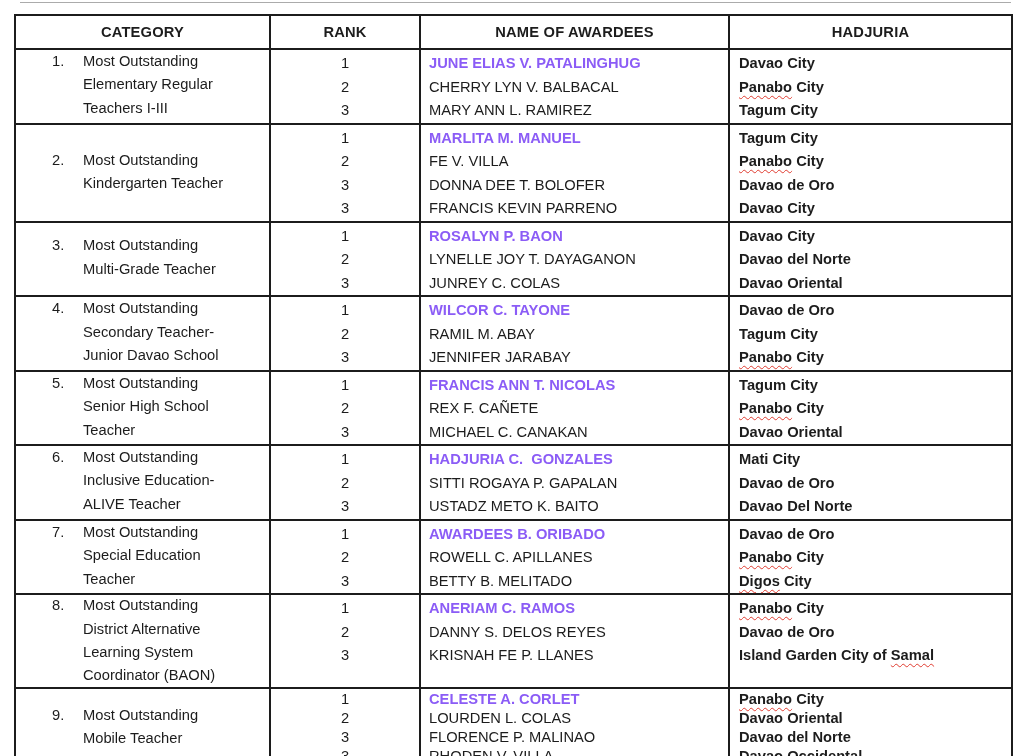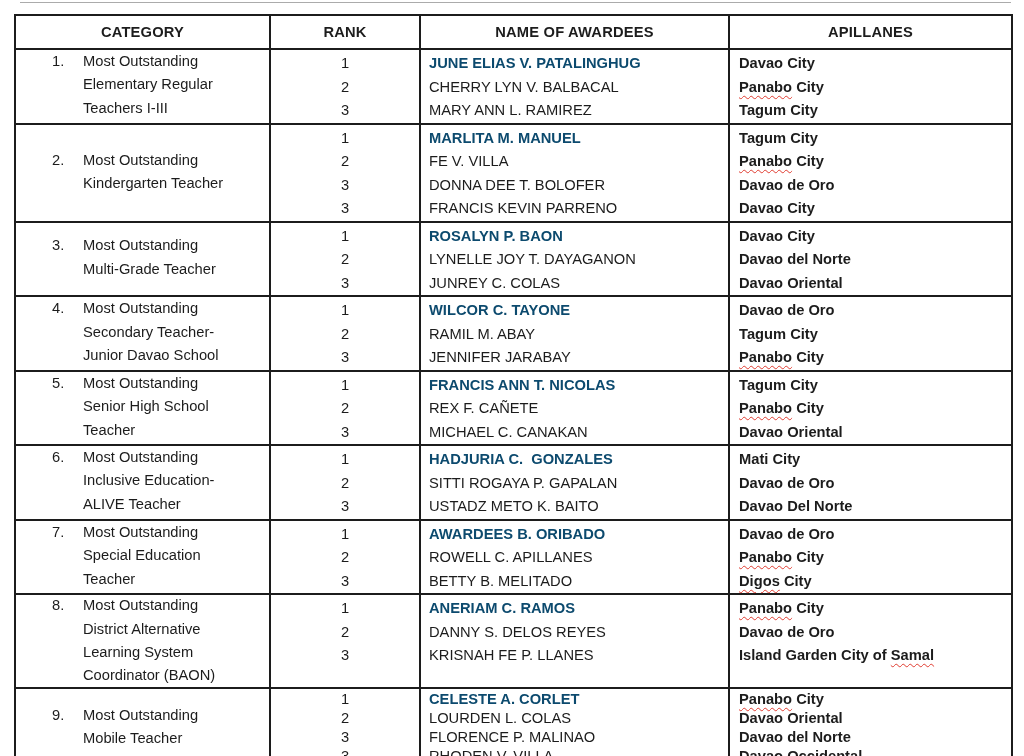--- a/index.html
+++ b/index.html
@@ -47,21 +47,21 @@
   .cat-num { position: absolute; left: -31px; }
 
   
   td.rank-cell, td.names-cell, td.divisions-cell { padding-top: 2px; }
   .entry-line { line-height: 23.5px; white-space: pre; }
   tr.compact .entry-line { line-height: 19px; }
   tr.compact td.rank-cell, tr.compact td.names-cell, tr.compact td.divisions-cell { padding-top: 1px; }
 
   .rank-value { text-align: center; }
   .name-line { padding-left: 8px; }
-  .name-line.bold { font-weight: bold; color: #0c4a6e; }
+  .name-line.bold { font-weight: bold; color: #8b5cf6; }
   .division-line { padding-left: 9px; font-weight: bold; }
 
   
   .sq {
     text-decoration-line: underline;
     text-decoration-style: wavy;
     text-decoration-color: var(--sq-color, #e03c31);
     text-decoration-thickness: 1px;
     text-underline-offset: 3px;
     margin-top: 34px;
@@ -78,21 +78,21 @@
       <col style="width:255px">
       <col style="width:150px">
       <col style="width:309px">
       <col style="width:283px">
     </colgroup>
     <thead>
       <tr>
         <th>CATEGORY</th>
         <th>RANK</th>
         <th>NAME OF AWARDEES</th>
-        <th>APILLANES</th>
+        <th>HADJURIA</th>
       </tr>
     </thead>
     <tbody>
         <tr style="height: 70px;">
           <td class="cat-cell">
             <div class="cat-inner" style="height: 70px;">
               <div class="cat-line first"><span class="cat-num">1.</span><span>Most Outstanding</span></div>
               <div class="cat-line"><span>Elementary Regular</span></div>
               <div class="cat-line"><span>Teachers I-III</span></div>
             </div>

